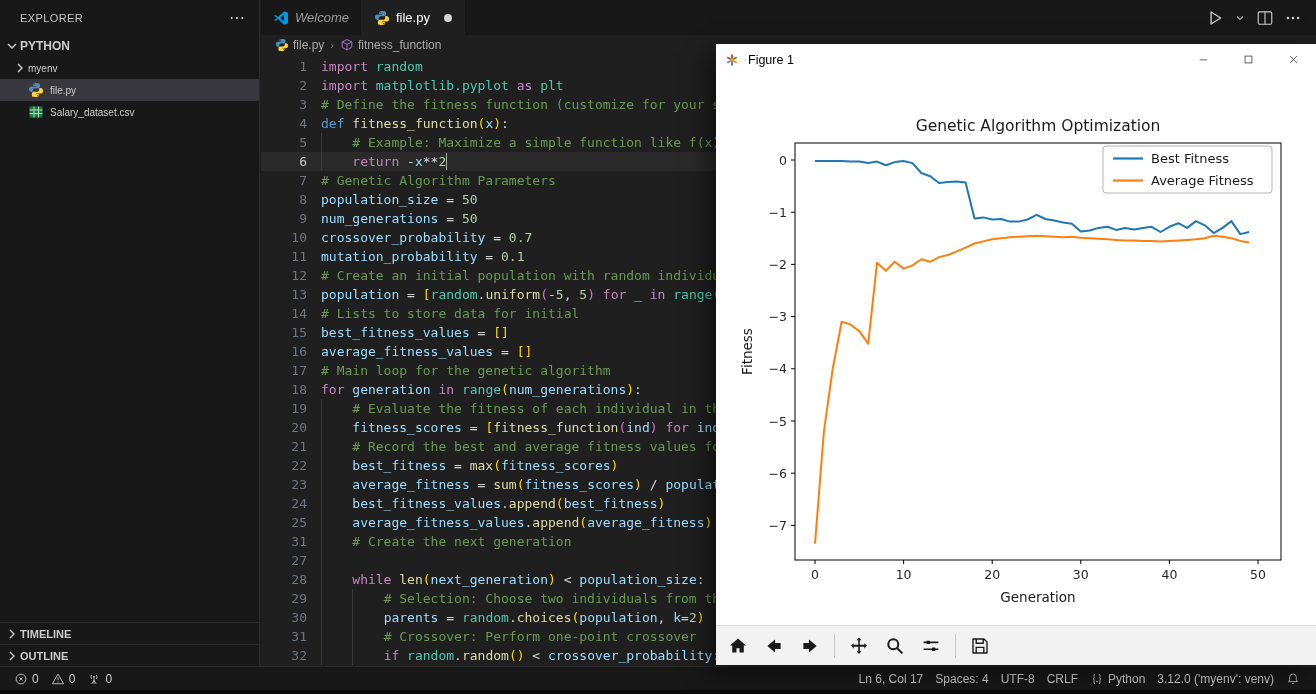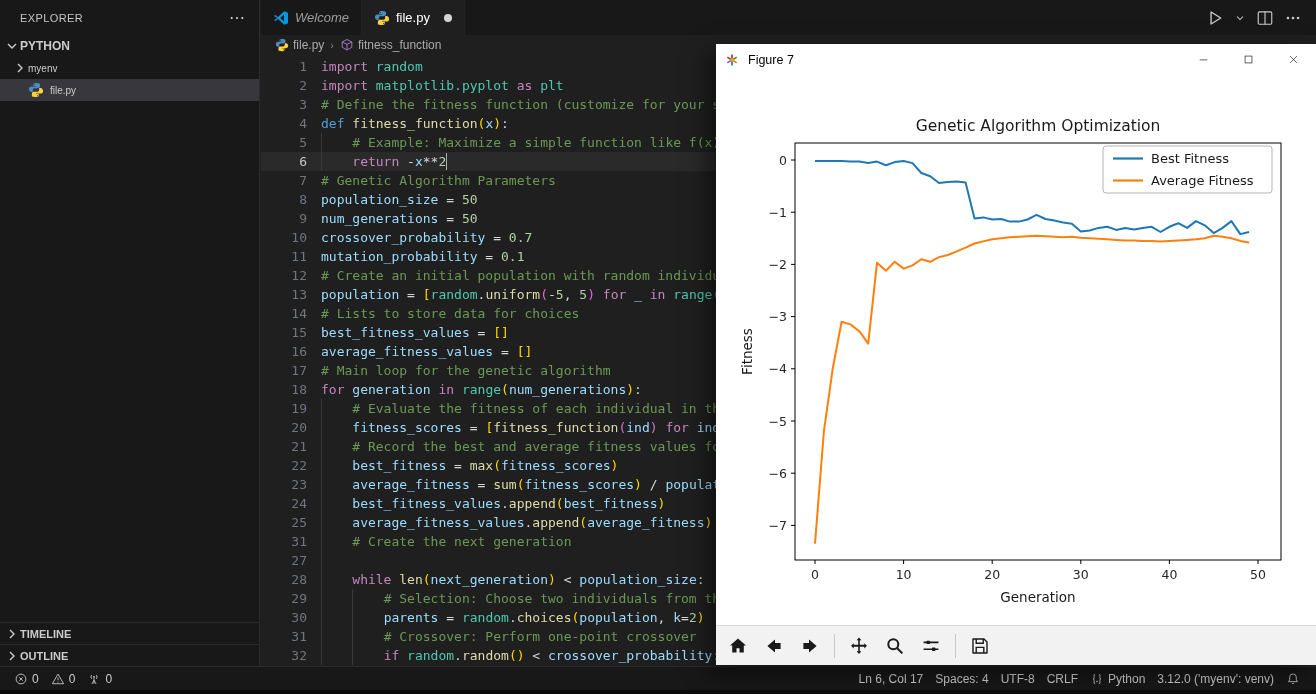--- a/index.html
+++ b/index.html
@@ -108,20 +108,30 @@
         </div>
         <div class="row selected" style="padding-left: 12px;">
           <span class="tw"></span>
           <span class="fi">
             <svg viewBox="0 0 16 16">
               <path fill="#4B8BBE" d="M7.9 1C5 1 5.2 2.4 5.2 2.4v1.5h2.9v.5H3.7S1 4.1 1 7.1s2.4 3 2.4 3h1.4V8.6s-.1-2.4 2.3-2.4h2.8s2.2.1 2.2-2.1V2.9S12.4 1 7.9 1zM6.3 2a.55.55 0 1 1 0 1.1.55.55 0 0 1 0-1.1z"></path>
               <path fill="#FFD43B" d="M8.1 15c2.9 0 2.7-1.4 2.7-1.4v-1.5H7.9v-.5h4.4s2.7.3 2.7-2.7-2.4-3-2.4-3h-1.4v1.5s.1 2.4-2.3 2.4H6.1s-2.2-.1-2.2 2.1v1.8S3.6 15 8.1 15zM9.7 14a.55.55 0 1 1 0-1.1.55.55 0 0 1 0 1.1z"></path>
             </svg>
           </span>
           <span>file.py</span>
+        </div>
+        <div class="row" style="padding-left: 12px;">
+          <span class="tw"></span>
+          <span class="fi">
+            <svg viewBox="0 0 16 16">
+              <rect x="1.5" y="2.5" width="13" height="11" rx="1" fill="#1e7b45"></rect>
+              <path stroke="#a9dcbc" stroke-width="1" fill="none" d="M1.5 6h13M1.5 9.5h13M6 2.5v11M10.5 2.5v11"></path>
+            </svg>
+          </span>
+          <span>Salary_dataset.csv</span>
         </div>
       </div>
     <div class="sb-bottom">
       <div class="sb-section">
         <span class="tw">
             <svg viewBox="0 0 16 16" stroke="#cccccc" fill="none" stroke-width="1.4">
               <path d="M6 4l4 4-4 4"></path>
             </svg>
           </span>
         <span>TIMELINE</span>
@@ -213,21 +223,21 @@
         <div class="code-row"><span class="ln">4</span><span class="ct"><span style="color: rgb(86, 156, 214);">def</span><span style="color: rgb(212, 212, 212);"> </span><span style="color: rgb(220, 220, 170);">fitness_function</span><span style="color: rgb(255, 215, 0);">(</span><span style="color: rgb(156, 220, 254);">x</span><span style="color: rgb(255, 215, 0);">)</span><span style="color: rgb(212, 212, 212);">:</span></span></div>
         <div class="code-row"><span class="ln">5</span><span class="ct"><span style="color: rgb(212, 212, 212);">    </span><span style="color: rgb(106, 153, 85);"># Example: Maximize a simple function like f(x) = -x^2</span></span><span class="guide" style="left: 60px;"></span></div>
         <div class="code-row active"><span class="ln">6</span><span class="ct"><span style="color: rgb(212, 212, 212);">    </span><span style="color: rgb(197, 134, 192);">return</span><span style="color: rgb(212, 212, 212);"> -</span><span style="color: rgb(156, 220, 254);">x</span><span style="color: rgb(212, 212, 212);">**</span><span style="color: rgb(181, 206, 168);">2</span></span><span class="guide" style="left: 60px;"></span><span class="caret" style="left: 184.8px;"></span></div>
         <div class="code-row"><span class="ln">7</span><span class="ct"><span style="color: rgb(106, 153, 85);"># Genetic Algorithm Parameters</span></span></div>
         <div class="code-row"><span class="ln">8</span><span class="ct"><span style="color: rgb(156, 220, 254);">population_size</span><span style="color: rgb(212, 212, 212);"> = </span><span style="color: rgb(181, 206, 168);">50</span></span></div>
         <div class="code-row"><span class="ln">9</span><span class="ct"><span style="color: rgb(156, 220, 254);">num_generations</span><span style="color: rgb(212, 212, 212);"> = </span><span style="color: rgb(181, 206, 168);">50</span></span></div>
         <div class="code-row"><span class="ln">10</span><span class="ct"><span style="color: rgb(156, 220, 254);">crossover_probability</span><span style="color: rgb(212, 212, 212);"> = </span><span style="color: rgb(181, 206, 168);">0.7</span></span></div>
         <div class="code-row"><span class="ln">11</span><span class="ct"><span style="color: rgb(156, 220, 254);">mutation_probability</span><span style="color: rgb(212, 212, 212);"> = </span><span style="color: rgb(181, 206, 168);">0.1</span></span></div>
         <div class="code-row"><span class="ln">12</span><span class="ct"><span style="color: rgb(106, 153, 85);"># Create an initial population with random individuals</span></span></div>
         <div class="code-row"><span class="ln">13</span><span class="ct"><span style="color: rgb(156, 220, 254);">population</span><span style="color: rgb(212, 212, 212);"> = </span><span style="color: rgb(255, 215, 0);">[</span><span style="color: rgb(78, 201, 176);">random</span><span style="color: rgb(212, 212, 212);">.</span><span style="color: rgb(220, 220, 170);">uniform</span><span style="color: rgb(218, 112, 214);">(</span><span style="color: rgb(212, 212, 212);">-</span><span style="color: rgb(181, 206, 168);">5</span><span style="color: rgb(212, 212, 212);">, </span><span style="color: rgb(181, 206, 168);">5</span><span style="color: rgb(218, 112, 214);">)</span><span style="color: rgb(197, 134, 192);"> for</span><span style="color: rgb(212, 212, 212);"> </span><span style="color: rgb(156, 220, 254);">_</span><span style="color: rgb(197, 134, 192);"> in</span><span style="color: rgb(212, 212, 212);"> </span><span style="color: rgb(78, 201, 176);">range</span><span style="color: rgb(218, 112, 214);">(</span><span style="color: rgb(156, 220, 254);">population_size</span><span style="color: rgb(218, 112, 214);">)</span><span style="color: rgb(255, 215, 0);">]</span></span></div>
-        <div class="code-row"><span class="ln">14</span><span class="ct"><span style="color: rgb(106, 153, 85);"># Lists to store data for choices</span></span></div>
+        <div class="code-row"><span class="ln">14</span><span class="ct"><span style="color: rgb(106, 153, 85);"># Lists to store data for initial</span></span></div>
         <div class="code-row"><span class="ln">15</span><span class="ct"><span style="color: rgb(156, 220, 254);">best_fitness_values</span><span style="color: rgb(212, 212, 212);"> = </span><span style="color: rgb(255, 215, 0);">[]</span></span></div>
         <div class="code-row"><span class="ln">16</span><span class="ct"><span style="color: rgb(156, 220, 254);">average_fitness_values</span><span style="color: rgb(212, 212, 212);"> = </span><span style="color: rgb(255, 215, 0);">[]</span></span></div>
         <div class="code-row"><span class="ln">17</span><span class="ct"><span style="color: rgb(106, 153, 85);"># Main loop for the genetic algorithm</span></span></div>
         <div class="code-row"><span class="ln">18</span><span class="ct"><span style="color: rgb(197, 134, 192);">for</span><span style="color: rgb(212, 212, 212);"> </span><span style="color: rgb(156, 220, 254);">generation</span><span style="color: rgb(197, 134, 192);"> in</span><span style="color: rgb(212, 212, 212);"> </span><span style="color: rgb(78, 201, 176);">range</span><span style="color: rgb(255, 215, 0);">(</span><span style="color: rgb(156, 220, 254);">num_generations</span><span style="color: rgb(255, 215, 0);">)</span><span style="color: rgb(212, 212, 212);">:</span></span></div>
         <div class="code-row"><span class="ln">19</span><span class="ct"><span style="color: rgb(212, 212, 212);">    </span><span style="color: rgb(106, 153, 85);"># Evaluate the fitness of each individual in the population</span></span><span class="guide" style="left: 60px;"></span></div>
         <div class="code-row"><span class="ln">20</span><span class="ct"><span style="color: rgb(212, 212, 212);">    </span><span style="color: rgb(156, 220, 254);">fitness_scores</span><span style="color: rgb(212, 212, 212);"> = </span><span style="color: rgb(255, 215, 0);">[</span><span style="color: rgb(220, 220, 170);">fitness_function</span><span style="color: rgb(218, 112, 214);">(</span><span style="color: rgb(156, 220, 254);">ind</span><span style="color: rgb(218, 112, 214);">)</span><span style="color: rgb(197, 134, 192);"> for</span><span style="color: rgb(212, 212, 212);"> </span><span style="color: rgb(156, 220, 254);">ind</span><span style="color: rgb(197, 134, 192);"> in</span><span style="color: rgb(212, 212, 212);"> </span><span style="color: rgb(156, 220, 254);">population</span><span style="color: rgb(255, 215, 0);">]</span></span><span class="guide" style="left: 60px;"></span></div>
         <div class="code-row"><span class="ln">21</span><span class="ct"><span style="color: rgb(212, 212, 212);">    </span><span style="color: rgb(106, 153, 85);"># Record the best and average fitness values for this generation</span></span><span class="guide" style="left: 60px;"></span></div>
         <div class="code-row"><span class="ln">22</span><span class="ct"><span style="color: rgb(212, 212, 212);">    </span><span style="color: rgb(156, 220, 254);">best_fitness</span><span style="color: rgb(212, 212, 212);"> = </span><span style="color: rgb(220, 220, 170);">max</span><span style="color: rgb(255, 215, 0);">(</span><span style="color: rgb(156, 220, 254);">fitness_scores</span><span style="color: rgb(255, 215, 0);">)</span></span><span class="guide" style="left: 60px;"></span></div>
         <div class="code-row"><span class="ln">23</span><span class="ct"><span style="color: rgb(212, 212, 212);">    </span><span style="color: rgb(156, 220, 254);">average_fitness</span><span style="color: rgb(212, 212, 212);"> = </span><span style="color: rgb(220, 220, 170);">sum</span><span style="color: rgb(255, 215, 0);">(</span><span style="color: rgb(156, 220, 254);">fitness_scores</span><span style="color: rgb(255, 215, 0);">)</span><span style="color: rgb(212, 212, 212);"> / </span><span style="color: rgb(156, 220, 254);">population_size</span></span><span class="guide" style="left: 60px;"></span></div>
         <div class="code-row"><span class="ln">24</span><span class="ct"><span style="color: rgb(212, 212, 212);">    </span><span style="color: rgb(156, 220, 254);">best_fitness_values</span><span style="color: rgb(212, 212, 212);">.</span><span style="color: rgb(220, 220, 170);">append</span><span style="color: rgb(255, 215, 0);">(</span><span style="color: rgb(156, 220, 254);">best_fitness</span><span style="color: rgb(255, 215, 0);">)</span></span><span class="guide" style="left: 60px;"></span></div>
@@ -250,21 +260,21 @@
               <path stroke="#d62728" d="M8 8V2.6"></path>
               <path stroke="#2ca02c" d="M8 8l4.7-2.7"></path>
               <path stroke="#ff7f0e" d="M8 8l4.7 2.7"></path>
               <path stroke="#1f77b4" d="M8 8v5.4"></path>
               <path stroke="#9467bd" d="M8 8l-4.7 2.7"></path>
               <path stroke="#8c564b" d="M8 8 3.3 5.3"></path>
             </g>
             <circle cx="8" cy="8" r="1.7" fill="#e8a33d"></circle>
           </svg>
         </span>
-      <span>Figure 7</span>
+      <span>Figure 1</span>
       <span class="wbtns" id="winButtons">
           <span class="wbtn">
             <svg viewBox="0 0 16 16" stroke="#222">
               <path d="M2.5 8.5h11"></path>
             </svg>
           </span>
           <span class="wbtn">
             <svg viewBox="0 0 16 16" fill="none" stroke="#222">
               <rect x="3" y="3" width="10" height="10"></rect>
             </svg>

